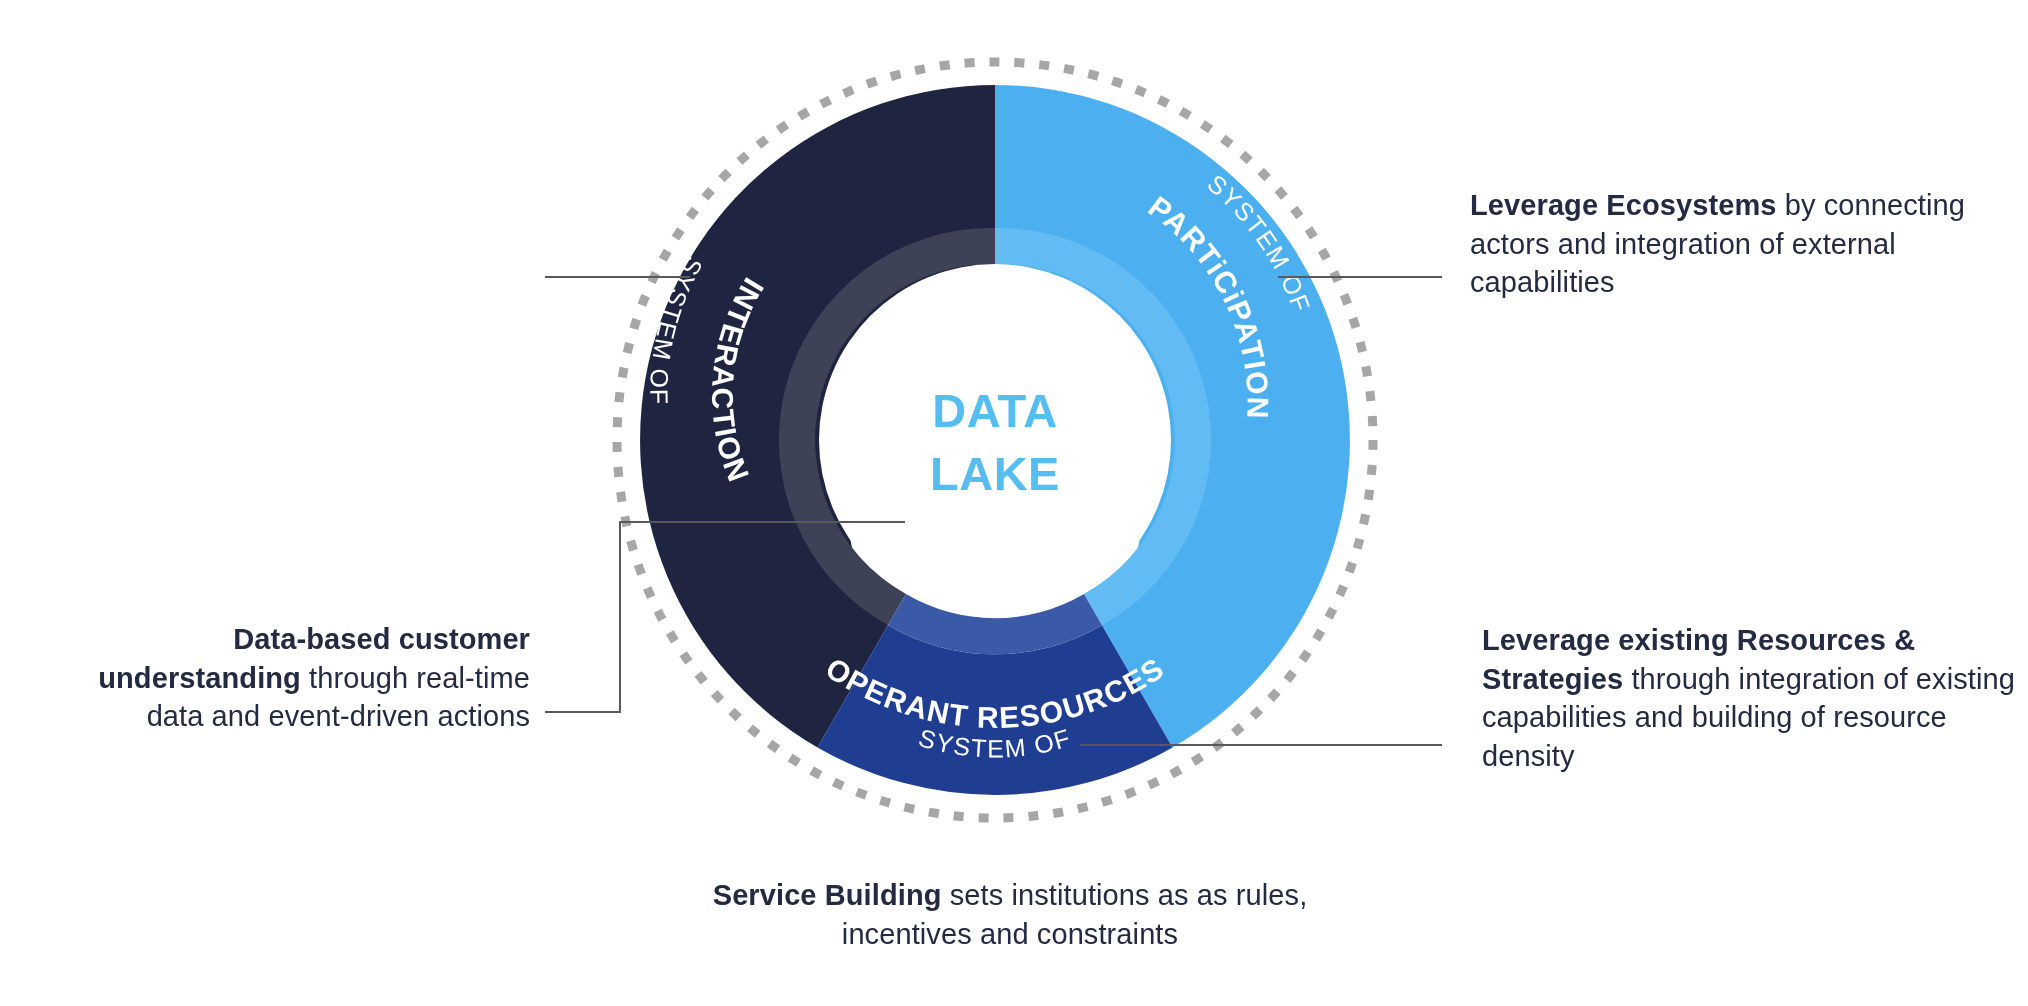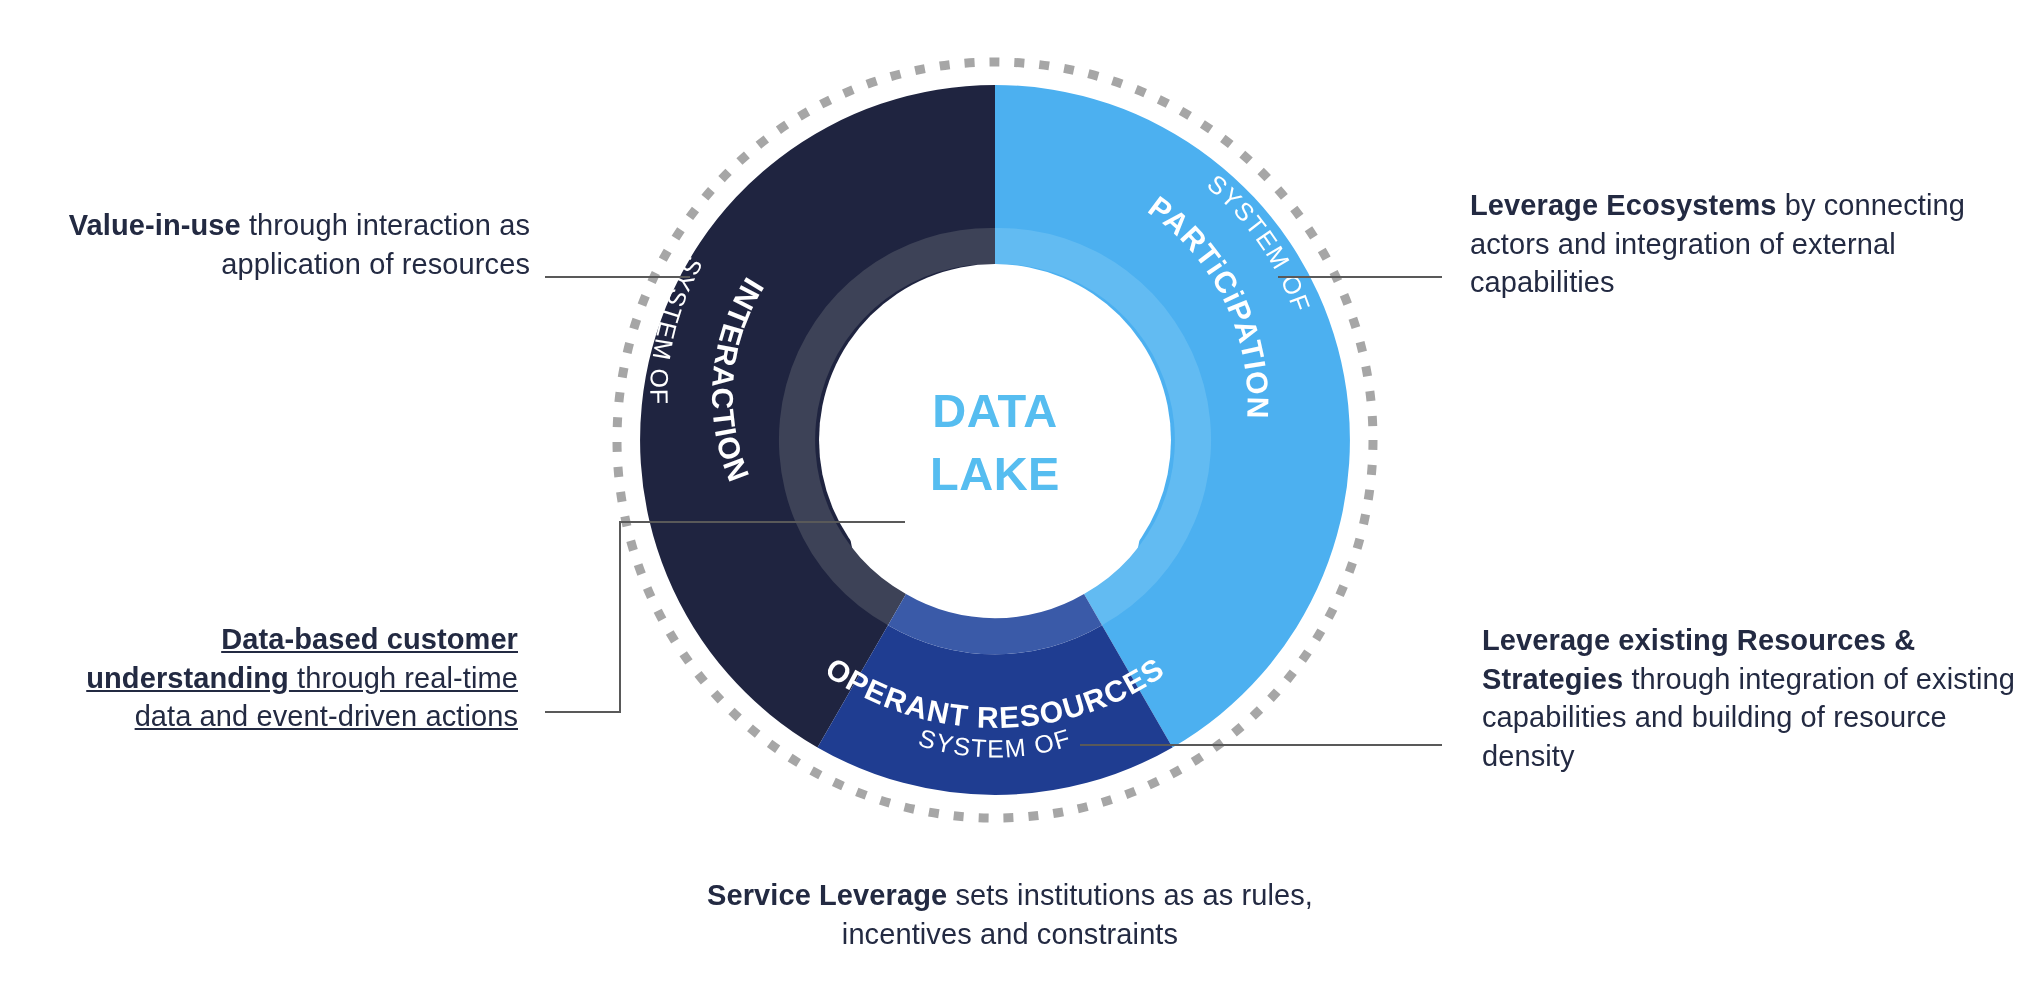--- a/index.html
+++ b/index.html
@@ -31,21 +31,21 @@
     color: #232a42;
     letter-spacing: 0.1px;
   }
   .callout b { font-weight: 700; }
 
   .callout.left  { text-align: right; }
   .callout.right { text-align: left; }
   .callout.bottom { text-align: center; }
 
   #cal-interaction   { left: 40px;   top: 206px;  width: 490px; }
-  #cal-databased     { left: 28px;   top: 620px;  width: 490px; text-decoration: underline; }
+  #cal-databased     { left: 40px;   top: 620px;  width: 490px; }
   #cal-ecosystems    { left: 1470px; top: 186px;  width: 530px; }
   #cal-leverage      { left: 1482px; top: 621px;  width: 540px; }
   #cal-servicecat    { left: 660px;  top: 876px;  width: 700px; }
 
   
   #wheel {
     position: absolute;
     left: 0; top: 0;
   }
 
@@ -143,33 +143,30 @@
     <text class="center-text" x="995" y="490" text-anchor="middle">LAKE</text>
 
     <g stroke="#595959" stroke-width="2" fill="none">
       <line x1="545" y1="277" x2="690" y2="277"></line>
       <polyline points="545,712 620,712 620,522 905,522"></polyline>
       <line x1="1278" y1="277" x2="1442" y2="277"></line>
       <line x1="1080" y1="745" x2="1442" y2="745"></line>
     </g>
   </svg>
 
-  <div class="callout left" id="cal-interaction">
-    <b>Value-in-use</b><span> through interaction as application of resources</span>
-  </div>
 
   <div class="callout left" id="cal-databased">
     <b>Data-based customer understanding</b><span> through real-time data and event-driven actions</span>
   </div>
 
   <div class="callout right" id="cal-ecosystems">
     <b>Leverage Ecosystems</b><span> by connecting actors and integration of external capabilities</span>
   </div>
 
   <div class="callout right" id="cal-leverage">
     <b>Leverage existing Resources &amp; Strategies</b><span> through integration of existing capabilities and building of resource density</span>
   </div>
 
   <div class="callout bottom" id="cal-servicecat">
-    <b>Service Leverage</b><span> sets institutions as as rules, incentives and constraints</span>
+    <b>Service Building</b><span> sets institutions as as rules, incentives and constraints</span>
   </div>
 
 </div>
 
 </body></html>

